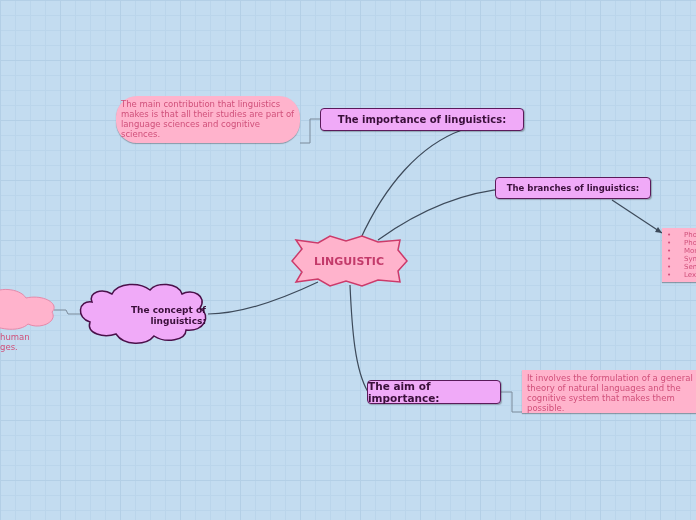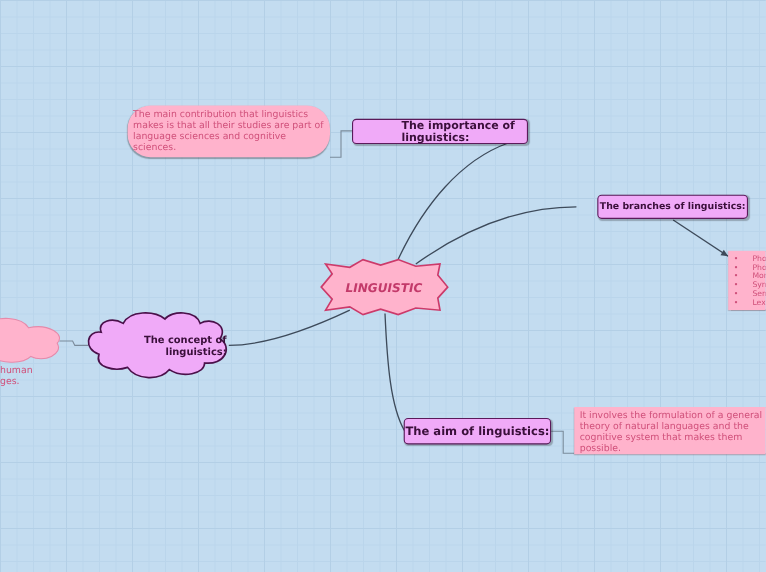--- a/index.html
+++ b/index.html
@@ -12,21 +12,21 @@
       linear-gradient(90deg, #bad5eb 1px, transparent 1px);
     background-size:60px 60px,60px 60px,15px 15px,15px 15px;
     font-family:"DejaVu Sans",sans-serif;}
   svg.links{position:absolute;left:0;top:0;}
   .topic{position:absolute;background:#f0aaf8;border:1.5px solid #5a1a5a;border-radius:4px;
     color:#3a0f3a;font-weight:bold;box-sizing:border-box;display:flex;align-items:center;justify-content:center;
     box-shadow:1px 1px 1px rgba(0,0,0,0.25);}
   .note{position:absolute;background:#ffb3cc;color:#d0507a;font-size:8.5px;line-height:10px;
     box-sizing:border-box;padding:3px 5px;box-shadow:0 1px 1px rgba(0,0,0,0.3);}
   .central-label{position:absolute;left:291px;top:236px;width:116px;height:50px;display:flex;align-items:center;justify-content:center;
-    color:#c33a6a;font-weight:bold;font-size:11px;font-style:italic;}
+    color:#c33a6a;font-weight:bold;font-size:11px;}
   .cloud-label{position:absolute;left:86px;top:296px;width:120px;height:40px;display:flex;align-items:center;justify-content:center;
     text-align:right;color:#3a0f3a;font-weight:bold;font-size:9px;line-height:11px;}
   .pcloud-label{position:absolute;left:0;top:300px;width:40px;color:#d0507a;font-size:8.5px;line-height:10px;margin-top:32px;}
   ul.branches{position:absolute;left:662px;top:228px;width:60px;height:54px;margin:0;padding:3px 0 0 22px;box-sizing:border-box;
     background:#ffb3cc;list-style:none;box-shadow:0 1px 1px rgba(0,0,0,0.3);}
   ul.branches li{font-size:7px;line-height:8px;color:#d0507a;position:relative;white-space:nowrap;}
   ul.branches li::before{content:"•";position:absolute;left:-17px;font-size:7px;}
 </style>
 </head>
 <body>
@@ -44,37 +44,37 @@
 
   <polygon points="292,261 302,249 296,240 318,243 330,236 346,241 362,236 378,242 400,240 398,250 407,261 398,271 400,282 378,280 362,286 346,281 330,286 318,279 296,282 302,272" fill="#ffb3cc" stroke="#cc3a6a" stroke-width="1.5"></polygon>
 
   <path d="M92 302 C 78 300, 76 318, 90 322 C 86 334, 104 338, 116 334 C 124 346, 146 346, 154 336 C 166 344, 186 340, 186 330 C 204 332, 212 316, 200 308 C 208 296, 192 288, 182 294 C 178 282, 156 282, 150 290 C 140 282, 118 282, 112 294 C 102 288, 88 292, 92 302 Z" fill="#f0aaf8" stroke="#4a104a" stroke-width="1.5"></path>
 
   <path d="M-10 296 C -4 286, 20 288, 26 298 C 44 294, 60 304, 52 312 C 58 322, 40 330, 28 324 C 20 332, 0 330, -10 324 Z" fill="#ffb3cc" stroke="#e58aaa" stroke-width="1"></path>
 </svg>
 
 <div class="central-label">LINGUISTIC</div>
 
-<div class="topic" style="left:320px;top:108px;width:160px;height:23px;font-size:10px;padding-left:44px;">
+<div class="topic" style="left:320px;top:108px;width:204px;height:23px;font-size:10px;">
   <span>The importance of linguistics:</span>
 </div>
 <div class="note" style="left:116px;top:96px;width:184px;height:47px;border-radius:21px;">The main contribution that linguistics makes is that all their studies are part of language sciences and cognitive sciences.</div>
 
-<div class="topic" style="left:495px;top:177px;width:137px;height:22px;font-size:8.5px;margin-left:48px;">
+<div class="topic" style="left:495px;top:177px;width:156px;height:22px;font-size:8.5px;">
   <span>The branches of linguistics:</span>
 </div>
 <ul class="branches">
   <li>Pho</li>
   <li>Pho</li>
   <li>Mor</li>
   <li>Syn</li>
   <li>Sem</li>
   <li>Lex</li>
 </ul>
 
 <div class="topic" style="left:367px;top:380px;width:134px;height:24px;font-size:10.5px;">
-  <span>The aim of linguistics:</span>
+  <span>The aim of importance:</span>
 </div>
 <div class="note" style="left:522px;top:370px;width:180px;height:43px;">It involves the formulation of a general theory of natural languages and the cognitive system that makes them possible.</div>
 
 <div class="cloud-label">The concept of linguistics:</div>
 <div class="pcloud-label"><span style="white-space:pre">human
 ges.</span></div>
 
 </body></html>

